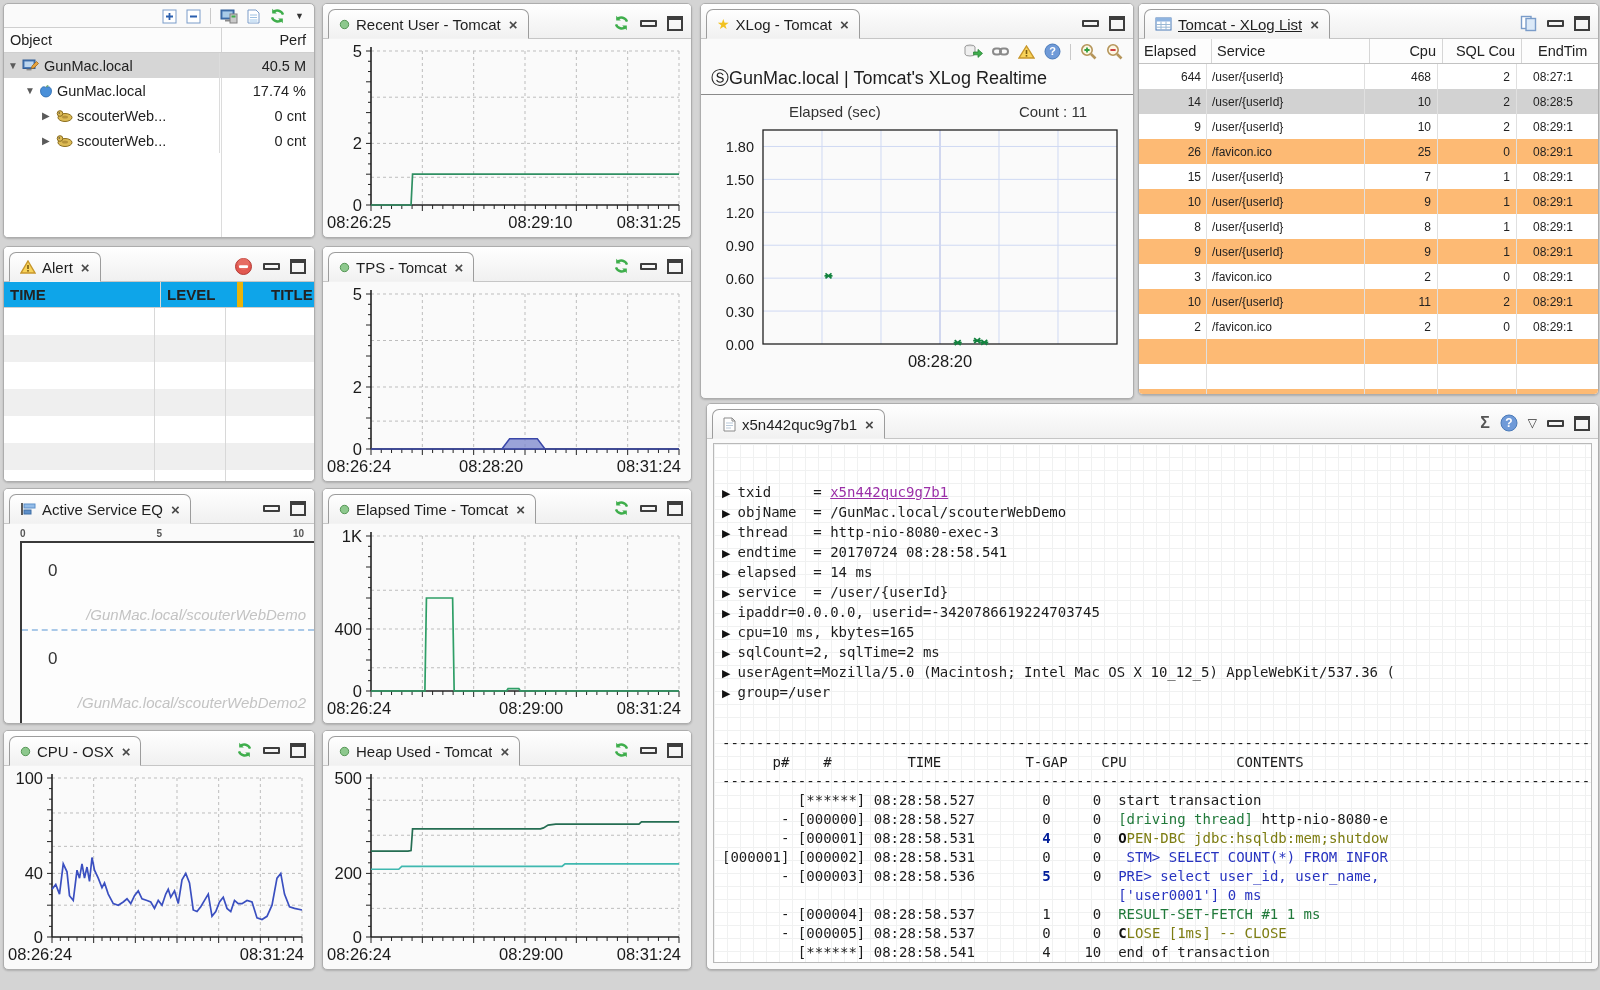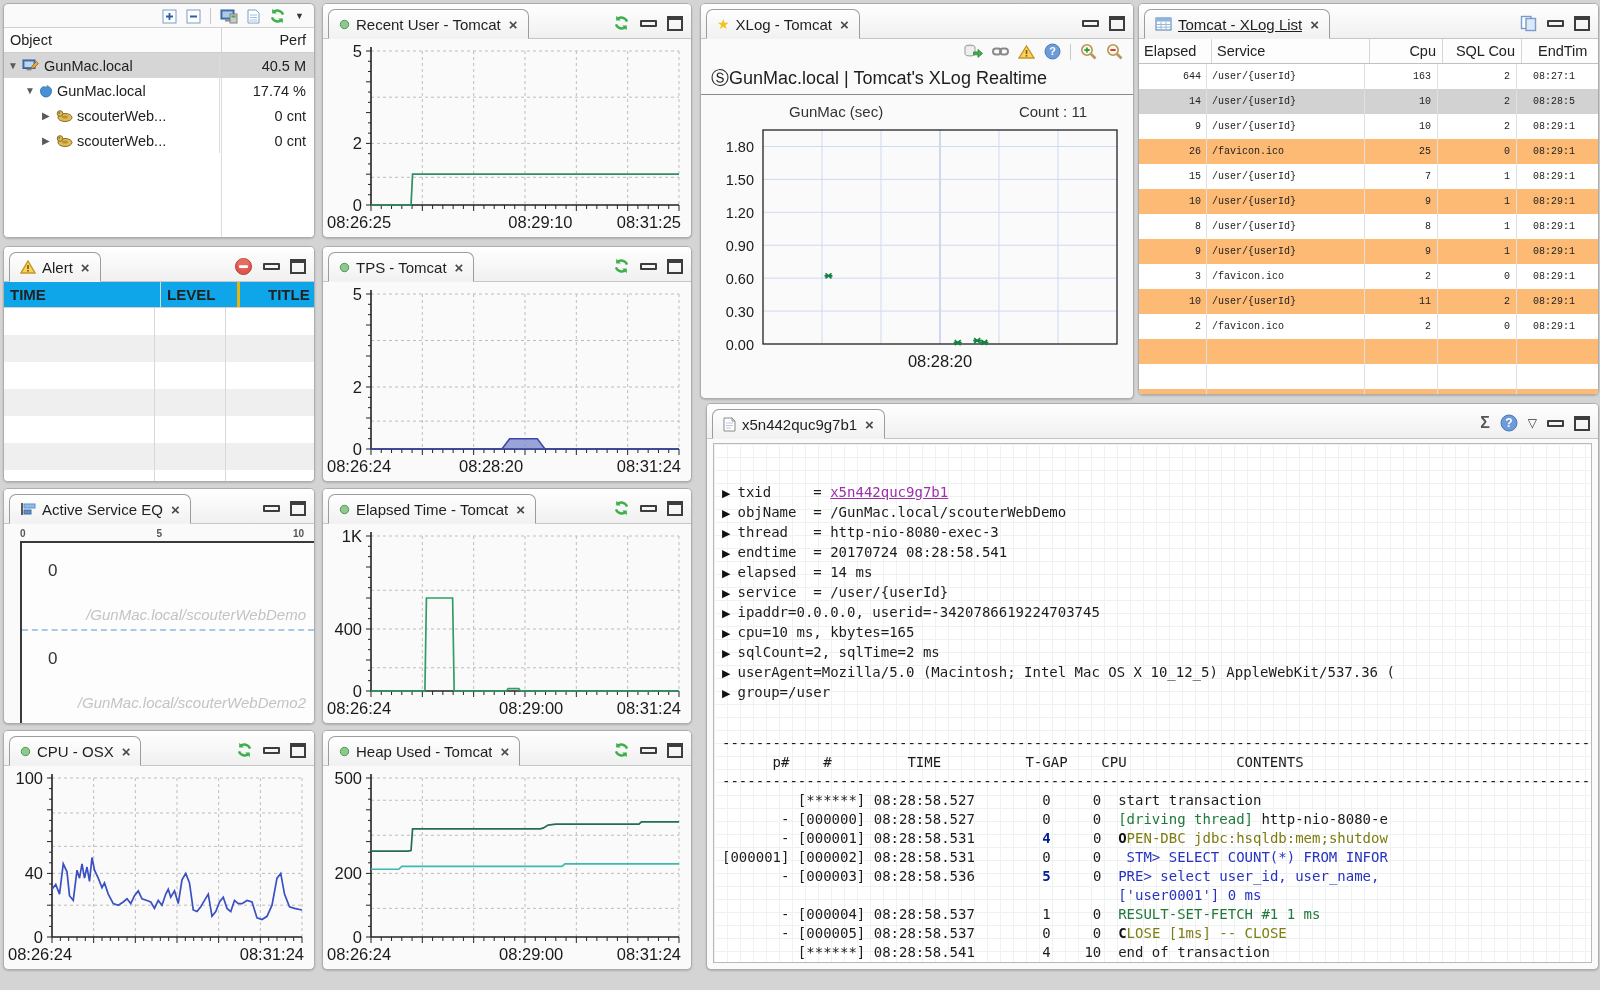--- a/index.html
+++ b/index.html
@@ -39,21 +39,21 @@
   .eqval{position:absolute;left:26px;top:18px;font-size:17px;color:#333;}
   .eqlbl{position:absolute;right:8px;bottom:6px;font-size:15px;font-style:italic;color:#c3c3c3;white-space:nowrap;}
   .eqdash{border-top:2px dashed #aac9e8;}
   
   .xtitle{font-size:18px;color:#1d1d1d;padding:3px 10px 4px 10px;border-bottom:1px solid #8a8a8a;}
   .xlabels{display:flex;font-size:15px;color:#333;padding:8px 46px 2px 88px;justify-content:space-between;}
   
   .lthead{display:flex;height:24px;align-items:center;font-size:14.5px;border-bottom:1px solid #c2c2c2;background:#fdfdfd;}
   .lthead span{overflow:hidden;white-space:nowrap;border-right:1px solid #d6d6d6;height:100%;display:flex;align-items:center;}
   .ltbody{flex:1;overflow:hidden;background:#fff;}
-  .ltr{display:flex;height:25px;font-size:10px;align-items:center;font-family:Liberation Mono, monospace;}
+  .ltr{display:flex;height:25px;font-size:12px;align-items:center;}
   .ltr.stripe{background:#fdba74;}
   .ltr.sel{background:#d2d2d2;}
   .ltr span{overflow:hidden;white-space:nowrap;border-right:1px solid #e0e0e0;height:100%;display:flex;align-items:center;}
   .ce{width:62px;justify-content:flex-end;padding-right:5px;}
   .cs{width:152px;padding-left:5px;}
   .cc{width:66px;justify-content:flex-end;padding-right:6px;}
   .cq{width:72px;justify-content:flex-end;padding-right:6px;}
   .cn{flex:1;justify-content:flex-start;padding-left:16px;border-right:none!important;}
   .lthead .ce,.lthead .cs{justify-content:flex-start;padding-left:5px;}
   .lthead .cc{justify-content:flex-end;}
@@ -201,21 +201,21 @@
               <rect x="5" y="8.2" width="9" height="2.8" rx="1" fill="#fff"></rect>
             </svg>
           </span>
         <span class="btn-min"></span>
         <span class="btn-max"></span>
       </div>
     </div>
     <div class="athead">
       <span style="width:150px;">TIME</span>
       <span style="width:70px;border-left:1px solid #d8d8d8;height:100%;display:flex;align-items:center;">LEVEL</span>
-      <span style="flex:1;border-left:3px solid #eab308;height:100%;display:flex;align-items:center;padding-left:28px;">TITLE</span>
+      <span style="flex:1;border-left:6px solid #eab308;height:100%;display:flex;align-items:center;padding-left:28px;">TITLE</span>
     </div>
     <div class="atbody">
       <div class="atv" style="left:150px;"></div>
       <div class="atv" style="left:221px;"></div>
     </div>
   </section>
 
   <section class="panel" style="left:3px;top:488px;width:310px;height:234px;">
     <div class="phead">
       <div class="tab">
@@ -773,21 +773,21 @@
       <span class="ic">
           <svg width="17" height="17">
             <circle cx="7" cy="7" r="5.2" fill="#fdf6e3" stroke="#b5955a" stroke-width="1.6"></circle>
             <path d="M11,11 L15.5,15.5" stroke="#b5955a" stroke-width="2.6"></path>
             <path d="M4.4,7 h5.2" stroke="#d04040" stroke-width="1.8"></path>
           </svg>
         </span>
     </div>
     <div class="xtitle"><span>Ⓢ</span><span>GunMac.local | Tomcat's XLog Realtime</span></div>
     <div class="xlabels">
-      <span>GunMac (sec)</span>
+      <span>Elapsed (sec)</span>
       <span>Count : 11</span>
     </div>
     <div class="chart" style="flex:0 0 252px;"><svg width="432" height="252">
           <line x1="121" y1="8" x2="121" y2="222" stroke="#cfd9f3"></line>
           <line x1="180" y1="8" x2="180" y2="222" stroke="#cfd9f3"></line>
           <line x1="239" y1="8" x2="239" y2="222" stroke="#a7b4e4"></line>
           <line x1="298" y1="8" x2="298" y2="222" stroke="#cfd9f3"></line>
           <line x1="357" y1="8" x2="357" y2="222" stroke="#cfd9f3"></line>
           <line x1="62" y1="24.461538461538453" x2="416" y2="24.461538461538453" stroke="#cfd9f3"></line>
           <line x1="62" y1="57.38461538461539" x2="416" y2="57.38461538461539" stroke="#cfd9f3"></line>
@@ -839,21 +839,21 @@
       <span class="ce">Elapsed</span>
       <span class="cs">Service</span>
       <span class="cc">Cpu</span>
       <span class="cq">SQL Cou</span>
       <span class="cn">EndTim</span>
     </div>
     <div class="ltbody">
         <div class="ltr">
           <span class="ce">644</span>
           <span class="cs">/user/{userId}</span>
-          <span class="cc">163</span>
+          <span class="cc">468</span>
           <span class="cq">2</span>
           <span class="cn">08:27:1</span>
         </div>
         <div class="ltr sel">
           <span class="ce">14</span>
           <span class="cs">/user/{userId}</span>
           <span class="cc">10</span>
           <span class="cq">2</span>
           <span class="cn">08:28:5</span>
         </div>

